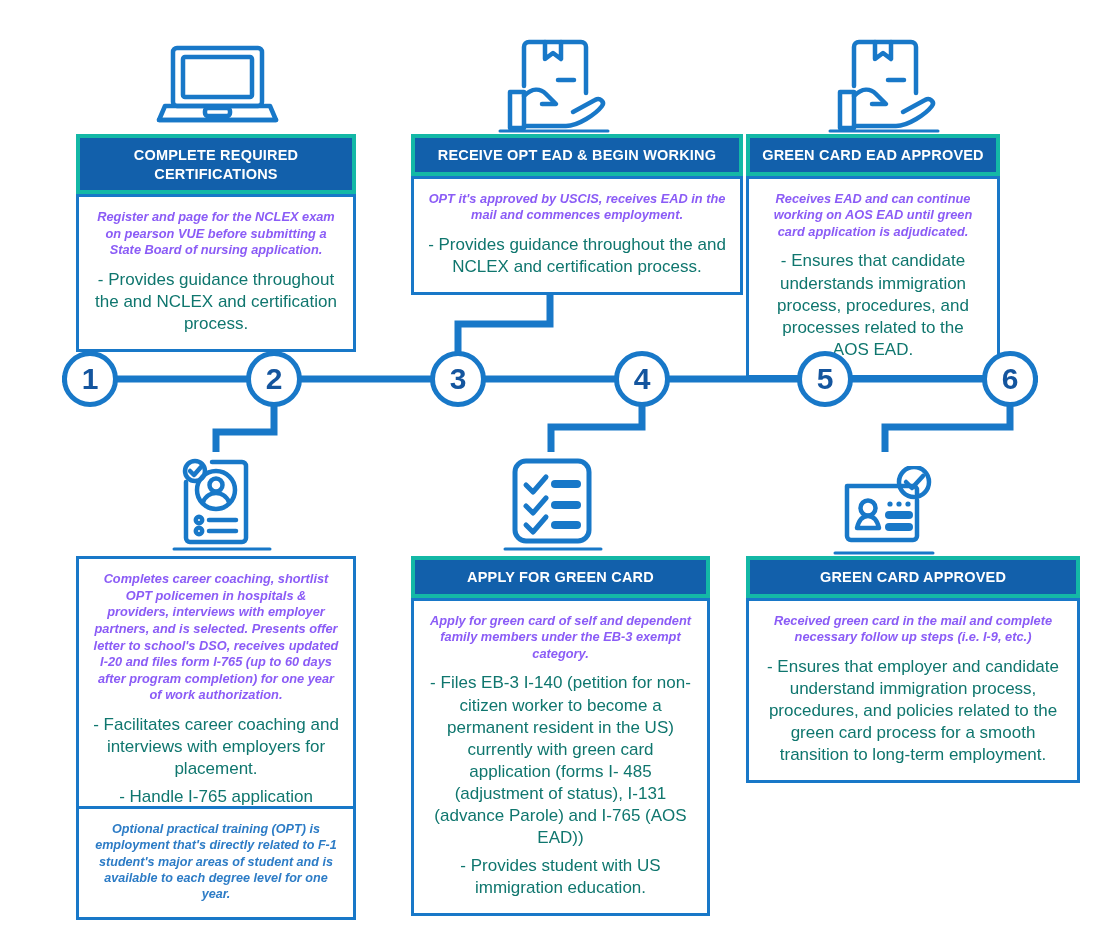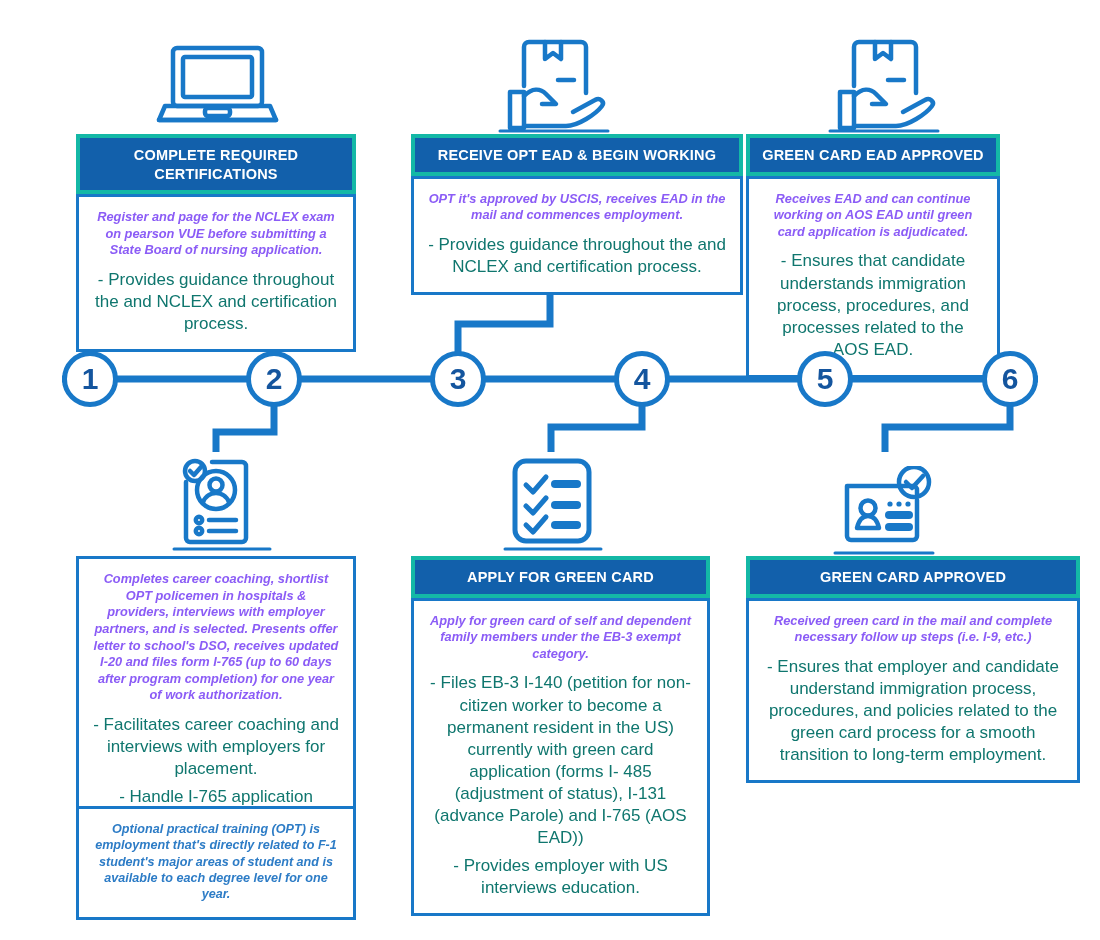--- a/index.html
+++ b/index.html
@@ -261,21 +261,21 @@
   <div class="note" style="left:76px; top:806px; width:280px;">
     <div class="note-text">Optional practical training (OPT) is employment that's directly related to F-1 student's major areas of student and is available to each degree level for one year.</div>
   </div>
 
   <div class="card" style="left:411px; top:556px; width:299px;">
     <div class="card-head">APPLY FOR GREEN CARD</div>
     <div class="card-body">
       <div class="card-intro">Apply for green card of self and dependent family members under the EB-3 exempt category.</div>
       <div class="bullets">
         <span class="bullet">-  Files EB-3 I-140 (petition for non-citizen worker to become a permanent resident in the US) currently with green card application (forms I- 485 (adjustment of status), I-131 (advance Parole) and I-765 (AOS EAD))</span>
-        <span class="bullet">-  Provides employer with US interviews education.</span>
+        <span class="bullet">-  Provides student with US immigration education.</span>
       </div>
     </div>
   </div>
 
   <div class="card" style="left:746px; top:556px; width:334px;">
     <div class="card-head">GREEN CARD APPROVED</div>
     <div class="card-body">
       <div class="card-intro">Received green card in the mail and complete necessary follow up steps (i.e. I-9, etc.)</div>
       <div class="bullets">
         <span class="bullet">-  Ensures that employer and candidate understand immigration process, procedures, and policies related to the green card process for a smooth transition to long-term employment.</span>

